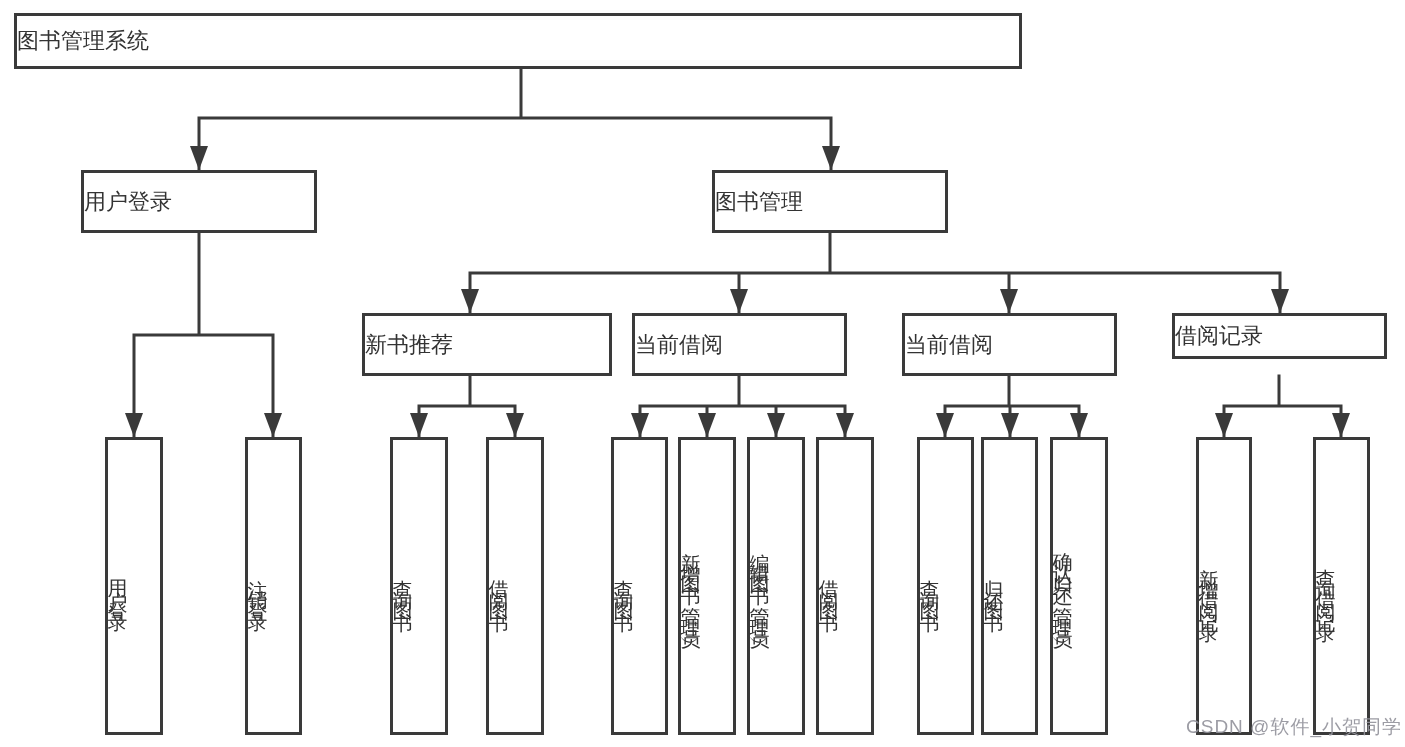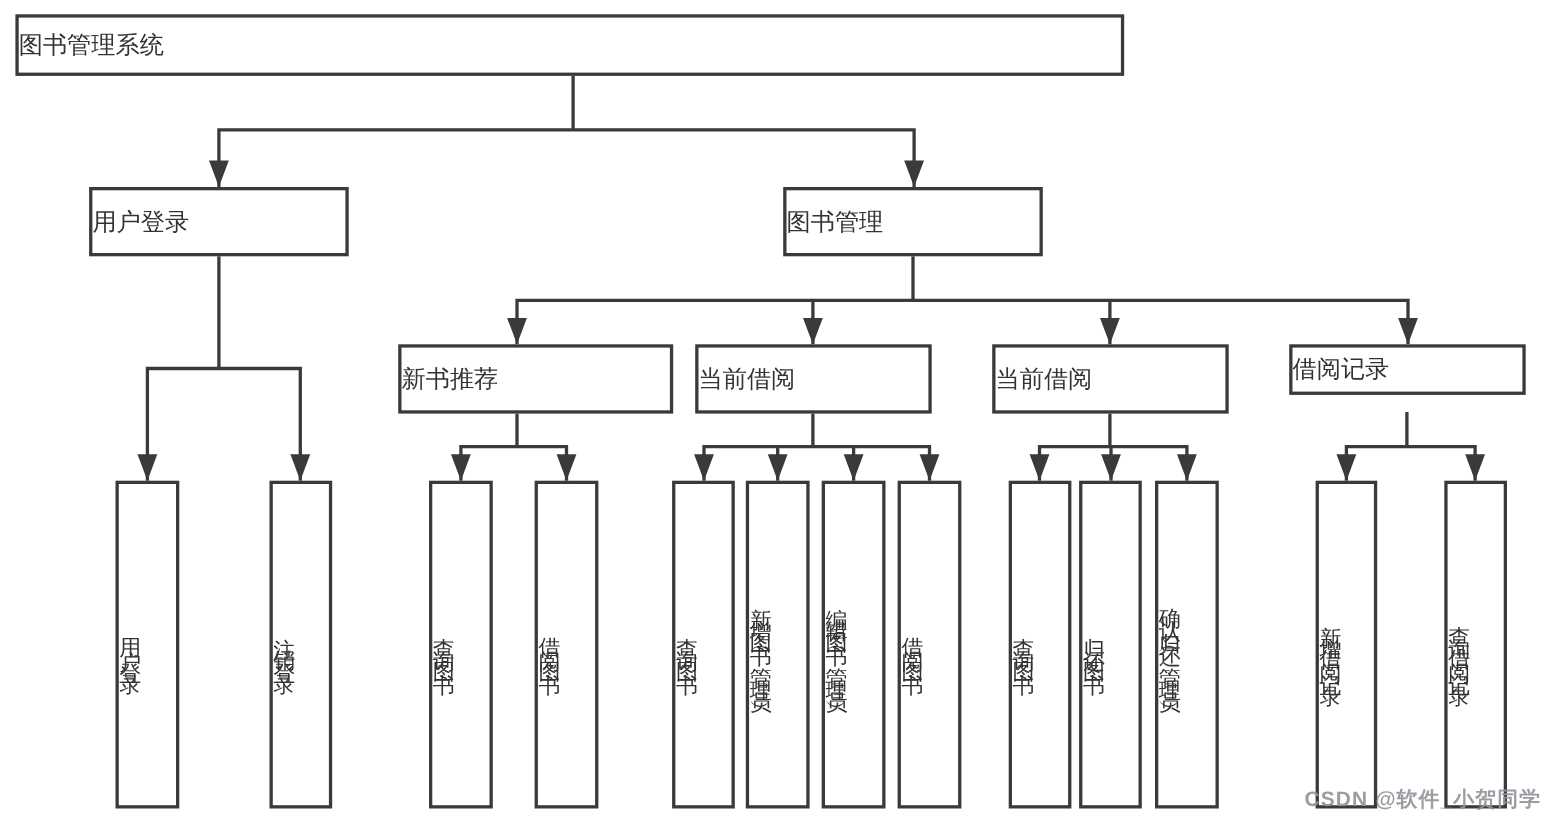--- a/index.html
+++ b/index.html
@@ -33,21 +33,20 @@
     white-space:nowrap;
   }
   .watermark {
     position:absolute;
     left:1186px; top:714px;
     font-size:19px;
     color:rgba(148,148,156,0.92);
     letter-spacing:1px;
     white-space:nowrap;
     z-index:10;
-    font-weight:bold;
   }
 </style>
 </head>
 <body>
 
 <div class="stage">
 
   <svg class="connectors" width="1405" height="747" viewBox="0 0 1405 747">
     <path class="conn-path" d="
       M521 69 V118 M199 118 H831 M199 118 V170 M831 118 V170

